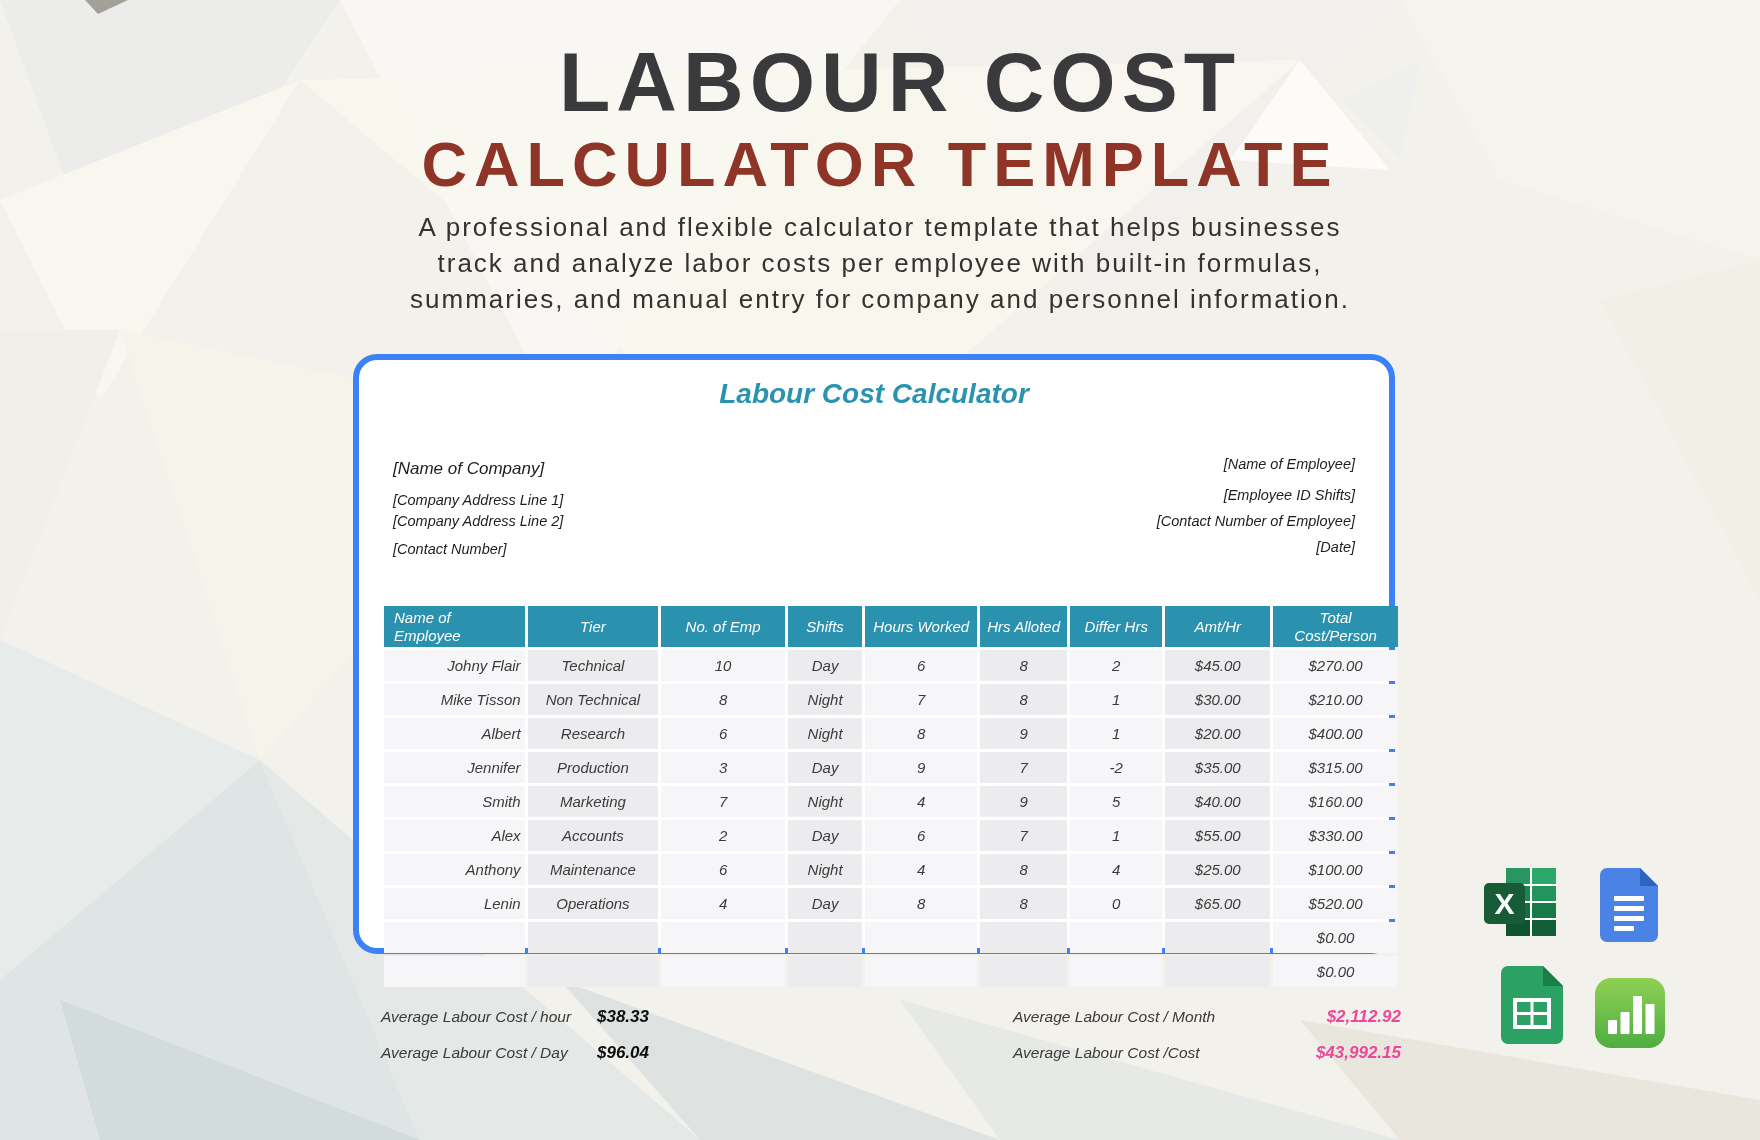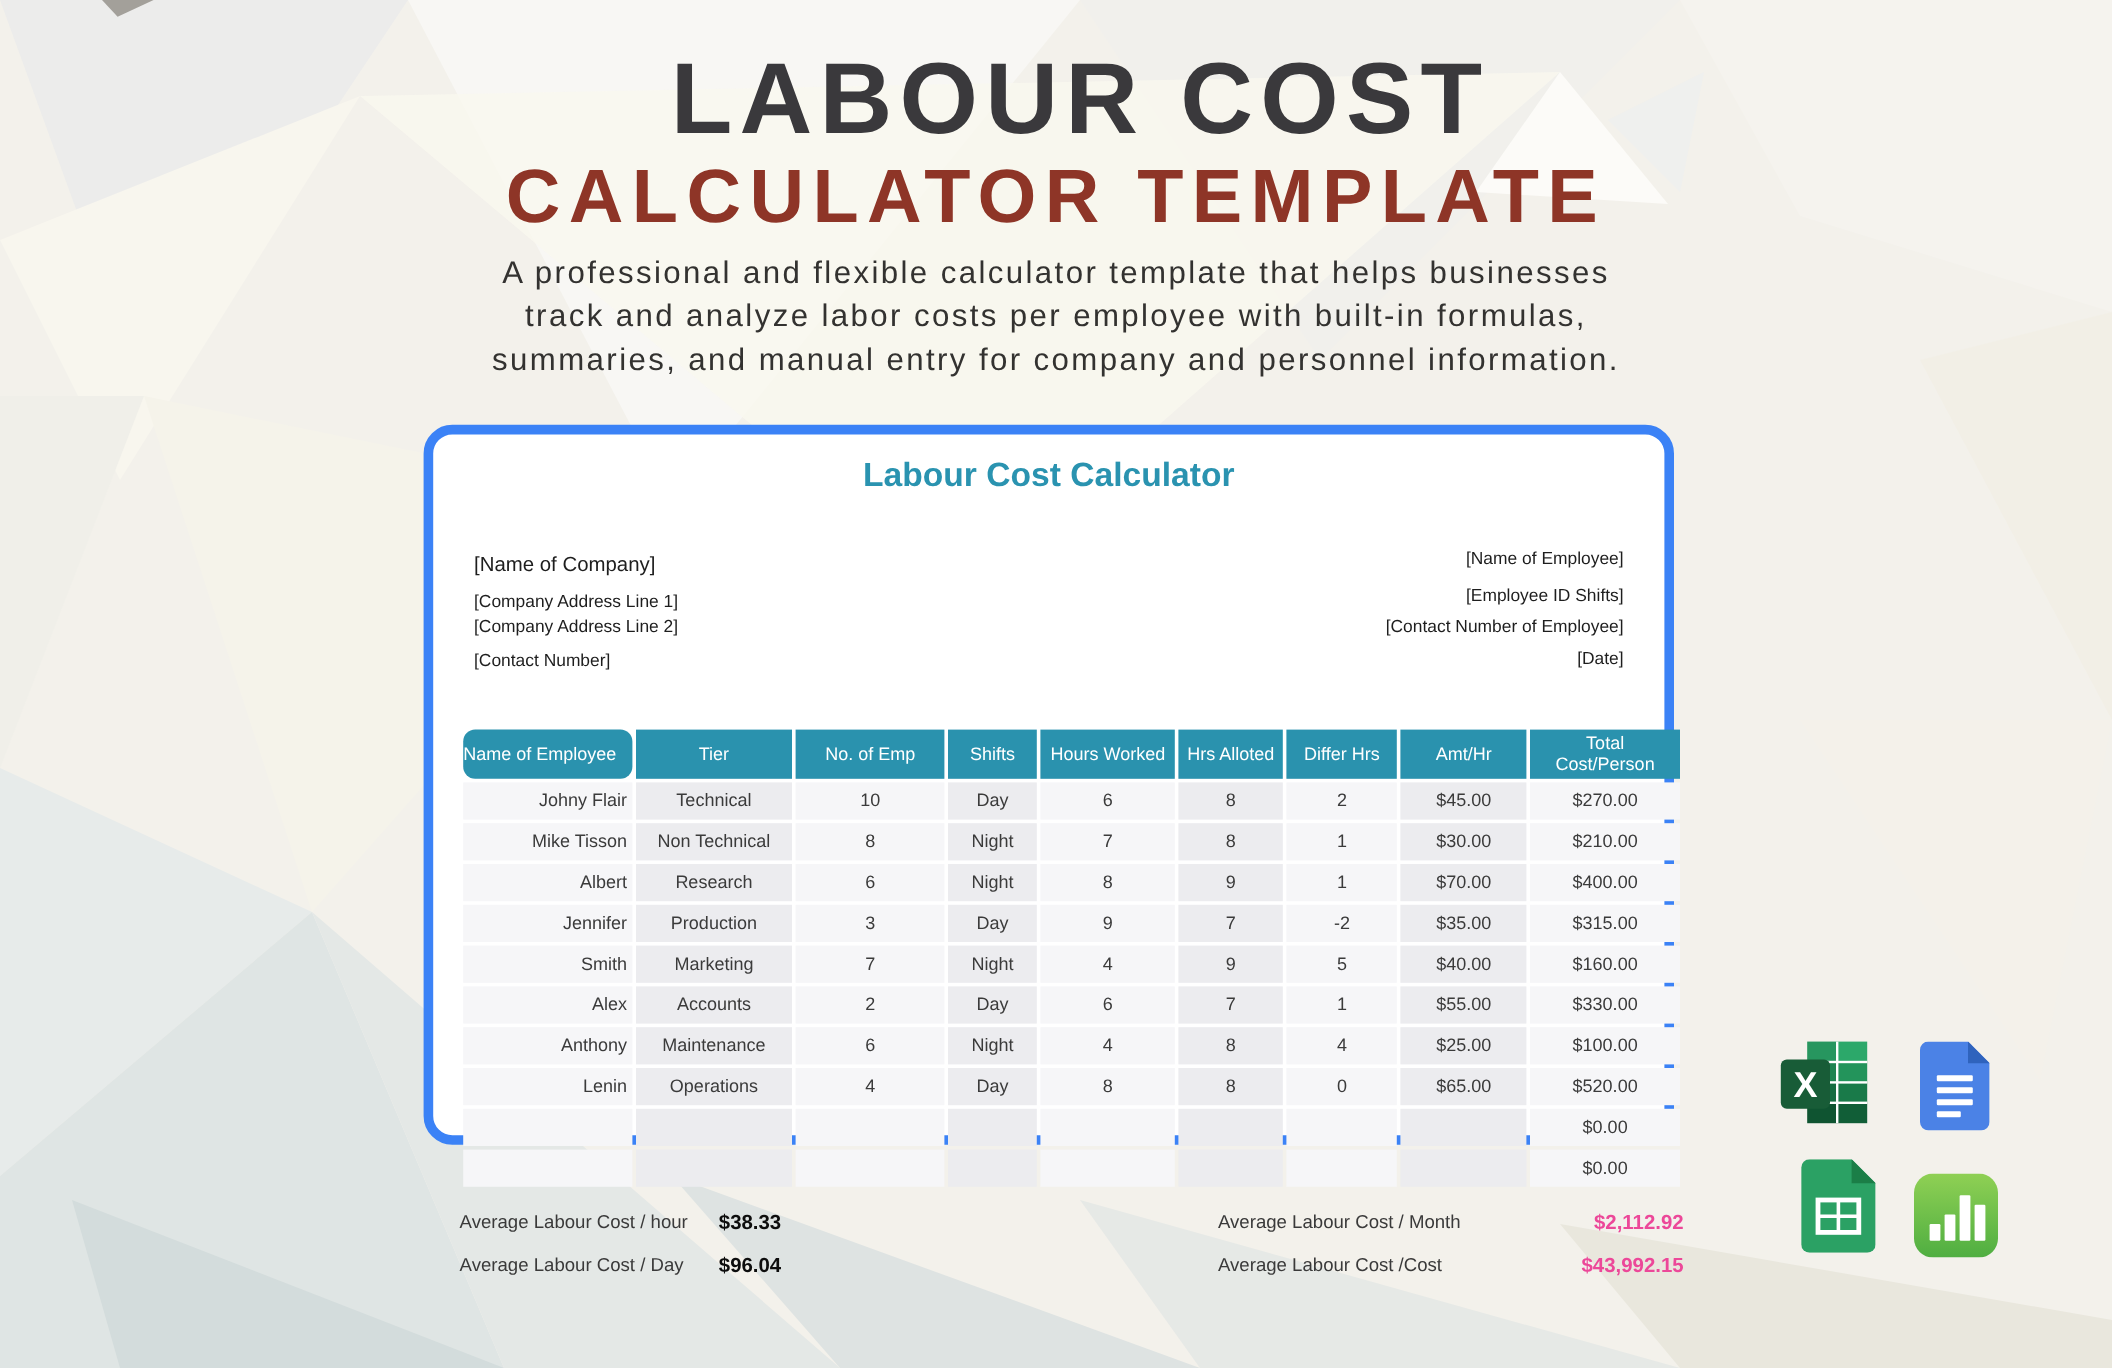--- a/index.html
+++ b/index.html
@@ -9,42 +9,43 @@
   }
   #bg{position:absolute;inset:0;z-index:0;}
   
   .header{position:absolute;top:40px;left:0;width:100%;text-align:center;z-index:2;}
   .title1{font-size:84px;font-weight:bold;letter-spacing:6px;color:#3a393c;line-height:1.0;margin:0;padding-left:40px;}
   .title2{font-size:63px;font-weight:bold;letter-spacing:7px;color:#8e3527;line-height:1.0;margin:9px 0 0 0;}
   .desc{font-size:26px;color:#333230;letter-spacing:2px;line-height:1.38;margin:14px auto 0 auto;white-space:pre-line;}
   
   .card{
     position:absolute;left:353px;top:354px;width:1042px;height:600px;box-sizing:border-box;
-    background:#ffffff;border:8px solid #3b82f6;border-radius:24px;z-index:2;
+    background:#ffffff;border:6px solid #3b82f6;border-radius:24px;z-index:2;
     padding:14px 22px 0 22px;
+    font-style:italic;
   }
   .card-title{font-size:28px;font-weight:bold;color:#2a93b0;text-align:center;margin:4px 0 0 0;}
   .info-row{display:flex;justify-content:space-between;margin:44px 12px 0 12px;align-items:center;}
   .info-left{text-align:left;color:#1e1e1e;}
   .info-right{text-align:right;color:#1e1e1e;}
   .company-name{font-size:17px;line-height:24px;margin-bottom:9px;}
   .info-line{font-size:14.5px;line-height:21px;}
   .info-left .gap{margin-top:7px;}
   .info-right .info-line{line-height:20px;margin-bottom:6px;}
   .info-right .first{margin-bottom:11px;}
   
   table.cost{
     width:1020px;margin-top:40px;border-collapse:separate;border-spacing:3px;
     table-layout:fixed;font-size:15px;
   }
   table.cost th{
     background:#2a92ae;color:#ffffff;font-weight:normal;height:41px;
     text-align:center;vertical-align:middle;line-height:1.15;padding:0 4px;
   }
-  table.cost th:first-child{text-align:left;padding-left:0;border-radius:10px;}
+  table.cost th:first-child{text-align:left;padding-left:10px;}
   table.cost td{
     height:31px;text-align:center;vertical-align:middle;color:#3b3b3b;padding:0 4px;
   }
   table.cost td:first-child{text-align:right;padding-left:12px;}
   table.cost td:nth-child(odd){background:#f6f6f8;}
   table.cost td:nth-child(even){background:#ececef;}
   
   .summary{width:1020px;margin-top:9px;}
   .summary-row{display:flex;align-items:center;height:36px;}
   .s-label{width:216px;font-size:15.5px;color:#3a3a3a;}
@@ -160,21 +161,21 @@
           <td>$210.00</td>
         </tr>
         <tr>
           <td>Albert</td>
           <td>Research</td>
           <td>6</td>
           <td>Night</td>
           <td>8</td>
           <td>9</td>
           <td>1</td>
-          <td>$70.00</td>
+          <td>$20.00</td>
           <td>$400.00</td>
         </tr>
         <tr>
           <td>Jennifer</td>
           <td>Production</td>
           <td>3</td>
           <td>Day</td>
           <td>9</td>
           <td>7</td>
           <td>-2</td>

